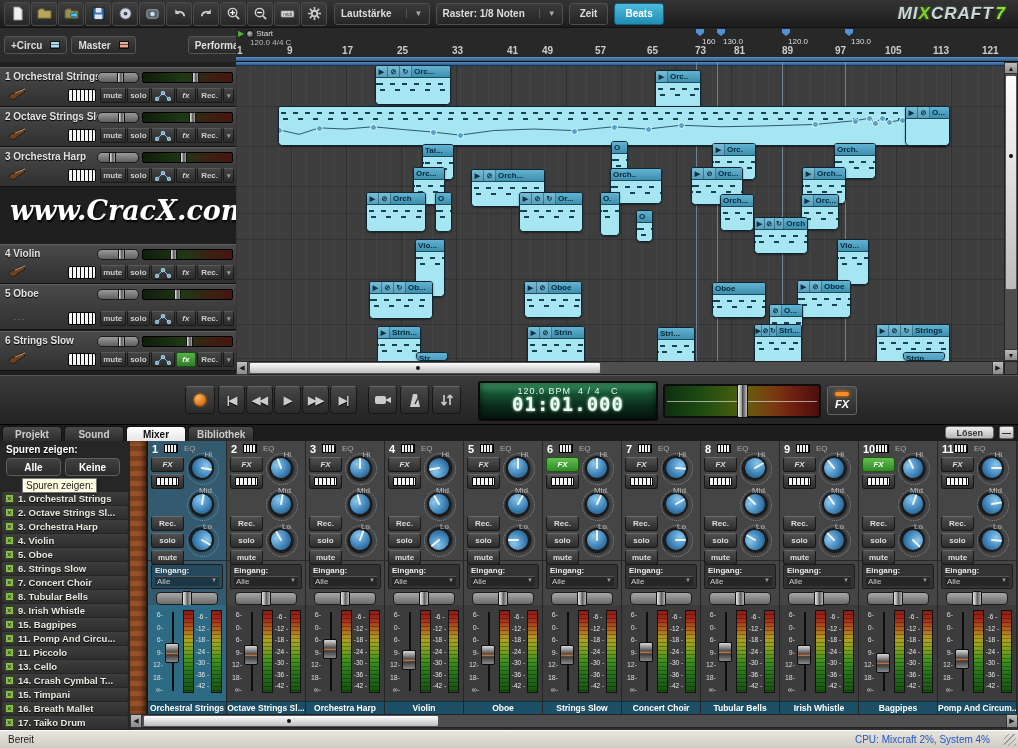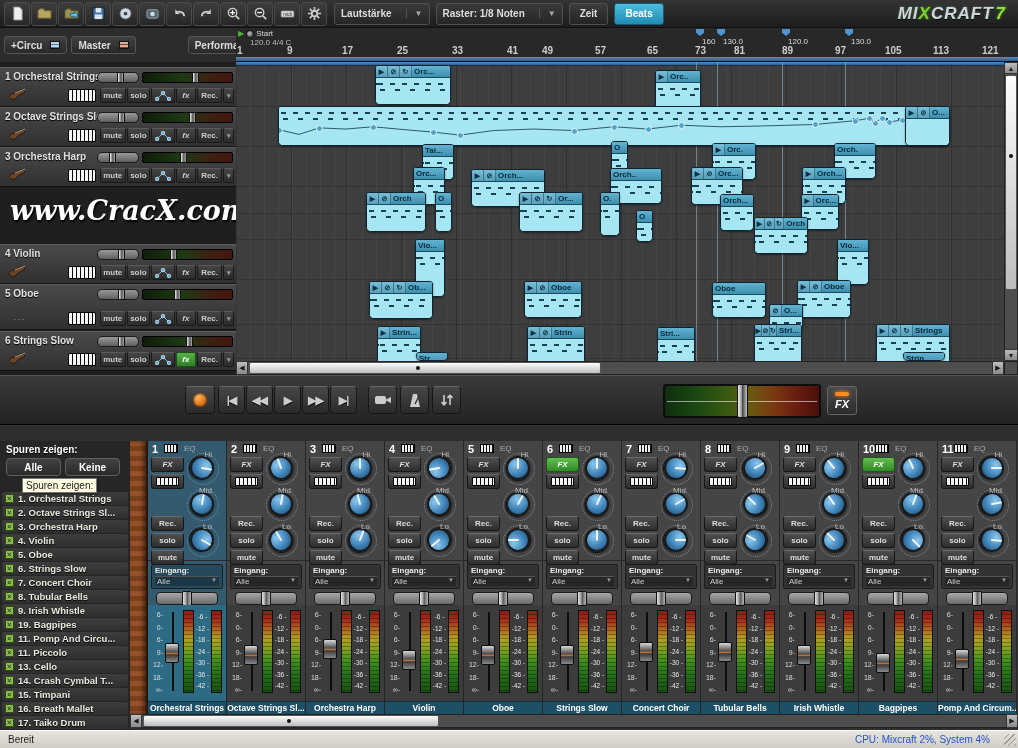--- a/index.html
+++ b/index.html
@@ -857,30 +857,44 @@
             <path d="M5 1h4l3 13H2z" fill="#ccc"></path>
             <path d="M7 11L11.5 2" stroke="#333" stroke-width="1.4"></path>
           </svg>
         </div>
         <div class="tpbtn" style="left:432px;width:29px">
           <svg width="14" height="14" viewBox="0 0 14 14">
             <path d="M4 2v10M4 12l-2.5-3M4 12l2.5-3M10 12V2M10 2L7.5 5M10 2l2.5 3" stroke="#ccc" stroke-width="1.6" fill="none"></path>
           </svg>
         </div>
       </div>
+    <div id="lcd">
+      <div class="l1"><span>120.0 BPM</span>&nbsp;&nbsp;<span>4 / 4</span>&nbsp;&nbsp;&nbsp;<span>C</span></div>
+      <div class="l2">01:01.000</div>
+    </div>
     <div id="master-meter">
       <div class="hline"></div>
       <div class="handle"></div>
     </div>
     <div id="fx-master">
       <span class="led"></span>
       <span>FX</span>
     </div>
   </div>
 
+  <div id="tabs">
+    <div id="tab-row" style="display:flex;align-items:flex-end;">
+        <div class="tab">Projekt</div>
+        <div class="tab">Sound</div>
+        <div class="tab active">Mixer</div>
+        <div class="tab">Bibliothek</div>
+      </div>
+    <div id="detach-btn">Lösen</div>
+    <div id="min-btn">—</div>
+  </div>
 
   <div id="sidebar">
     <div id="sb-heading">Spuren zeigen:</div>
     <div id="sb-btns">
       <div class="sbtn">Alle</div>
       <div class="sbtn">Keine</div>
     </div>
     <div id="tooltip">Spuren zeigen:</div>
     <div id="track-list">
         <div class="litem">
@@ -914,21 +928,21 @@
         <div class="litem">
           <span class="lcheck">✕</span>
           <span class="ltext">8. Tubular Bells</span>
         </div>
         <div class="litem">
           <span class="lcheck">✕</span>
           <span class="ltext">9. Irish Whistle</span>
         </div>
         <div class="litem">
           <span class="lcheck">✕</span>
-          <span class="ltext">19. Bagpipes</span>
+          <span class="ltext">15. Bagpipes</span>
         </div>
         <div class="litem">
           <span class="lcheck">✕</span>
           <span class="ltext">11. Pomp And Circu...</span>
         </div>
         <div class="litem">
           <span class="lcheck">✕</span>
           <span class="ltext">11. Piccolo</span>
         </div>
         <div class="litem">

